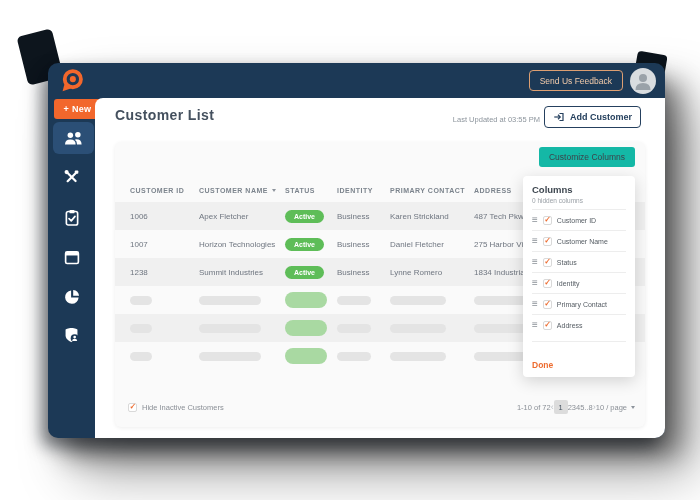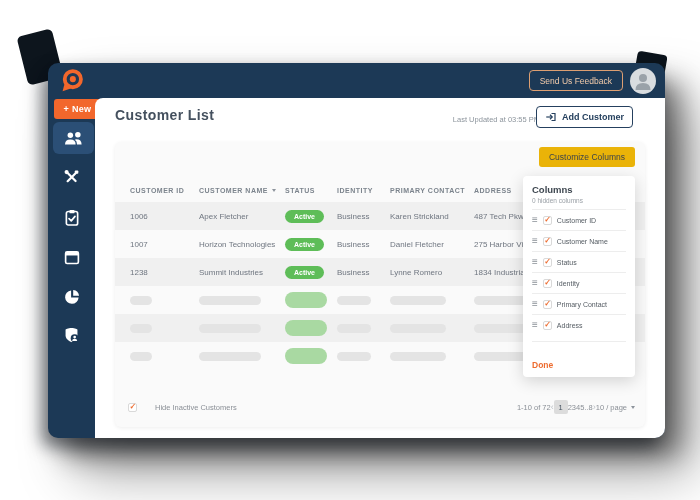--- a/index.html
+++ b/index.html
@@ -33,29 +33,29 @@
     border-radius:6px; display:flex; align-items:center; justify-content:center; }
   .side-ic { position:absolute; left:0; width:47px; display:flex; justify-content:center; }
   .si-tools{ top:105px; } .si-clip{ top:145px; } .si-cal{ top:186px; } .si-pie{ top:225px; } .si-shield{ top:263px; }
 
   
   .content { position:absolute; left:47px; top:35px; width:570px; height:340px; background:#fff;
     border-radius:8px 0 10px 0; }
   .page-title { position:absolute; left:20px; top:9px; font-size:14px; font-weight:600;
     color:#44505e; letter-spacing:.4px; }
   .last-updated { position:absolute; right:125px; top:17px; font-size:7.5px; color:#8d959d; }
-  .add-btn { position:absolute; right:32px; top:8px; height:22px; padding:0 8px;
+  .add-btn { position:absolute; right:24px; top:8px; height:22px; padding:0 8px;
     border:1.5px solid #25405e; border-radius:4px; background:#fff; color:#25405e;
     font-size:9px; font-weight:bold; display:flex; align-items:center; gap:5px; }
 
   
   .card { position:absolute; left:20px; top:44px; width:530px; height:285px; background:#fafafa;
     border-radius:6px; box-shadow:0 1px 4px rgba(0,0,0,.07); }
   .customize-btn { position:absolute; top:5px; right:10px; height:20px; padding:0 10px;
-    background:#eab308; border-radius:3px; color:#3c434b; font-size:8.5px;
+    background:#14b8a6; border-radius:3px; color:#3c434b; font-size:8.5px;
     display:flex; align-items:center; }
 
   .tbl { position:absolute; left:0; top:36px; width:100%; }
   .trow { display:grid; grid-template-columns:69px 86px 52px 53px 84px 1fr; padding-left:15px;
     align-items:center; }
   .thead { height:24px; font-size:7px; letter-spacing:.5px; color:#7c848d; font-weight:bold; }
   .thead .hc { display:flex; align-items:center; gap:4px; }
   .tr { height:28px; font-size:8px; color:#6f7680; }
   .tr.alt { background:#f0f0f0; }
   .pill { display:inline-block; background:#5ebd58; color:#fff; font-size:7px; font-weight:bold;
@@ -76,21 +76,21 @@
   .handle { color:#8a9097; font-size:10px; line-height:1; }
   .cb { width:9px; height:9px; border:1px solid #d9d9d9; border-radius:2px; background:#fff;
     position:relative; flex:0 0 auto; }
   .cb::after { content:"✓"; position:absolute; top:-2px; left:0.5px; font-size:8px; font-weight:bold; color:#ed6c30; }
   .pitem-label { font-size:7px; color:#555c63; }
   .done { font-size:8.5px; font-weight:600; color:#ed6c30; margin-top:6px; border-top:1px solid #ededed; padding-top:18px; }
 
   
   .cfooter { position:absolute; left:13px; right:10px; bottom:12px; height:16px; display:flex;
     align-items:center; justify-content:space-between; font-size:7.5px; color:#8a8f96; }
-  .hide-inactive { display:flex; align-items:center; gap:18px; }
+  .hide-inactive { display:flex; align-items:center; gap:5px; }
   .pager { display:flex; align-items:center; }
   .pg { color:#8a8f96; }
   .pg.active { background:#dcdcdc; color:#44505e; width:14px; height:14px; border-radius:2px;
     display:flex; align-items:center; justify-content:center; }
   .chev { color:#b9bec4; font-size:9px; }
   .psize { display:flex; align-items:center; gap:4px; }
 
   svg { display:block; }
 </style>
 </head>

